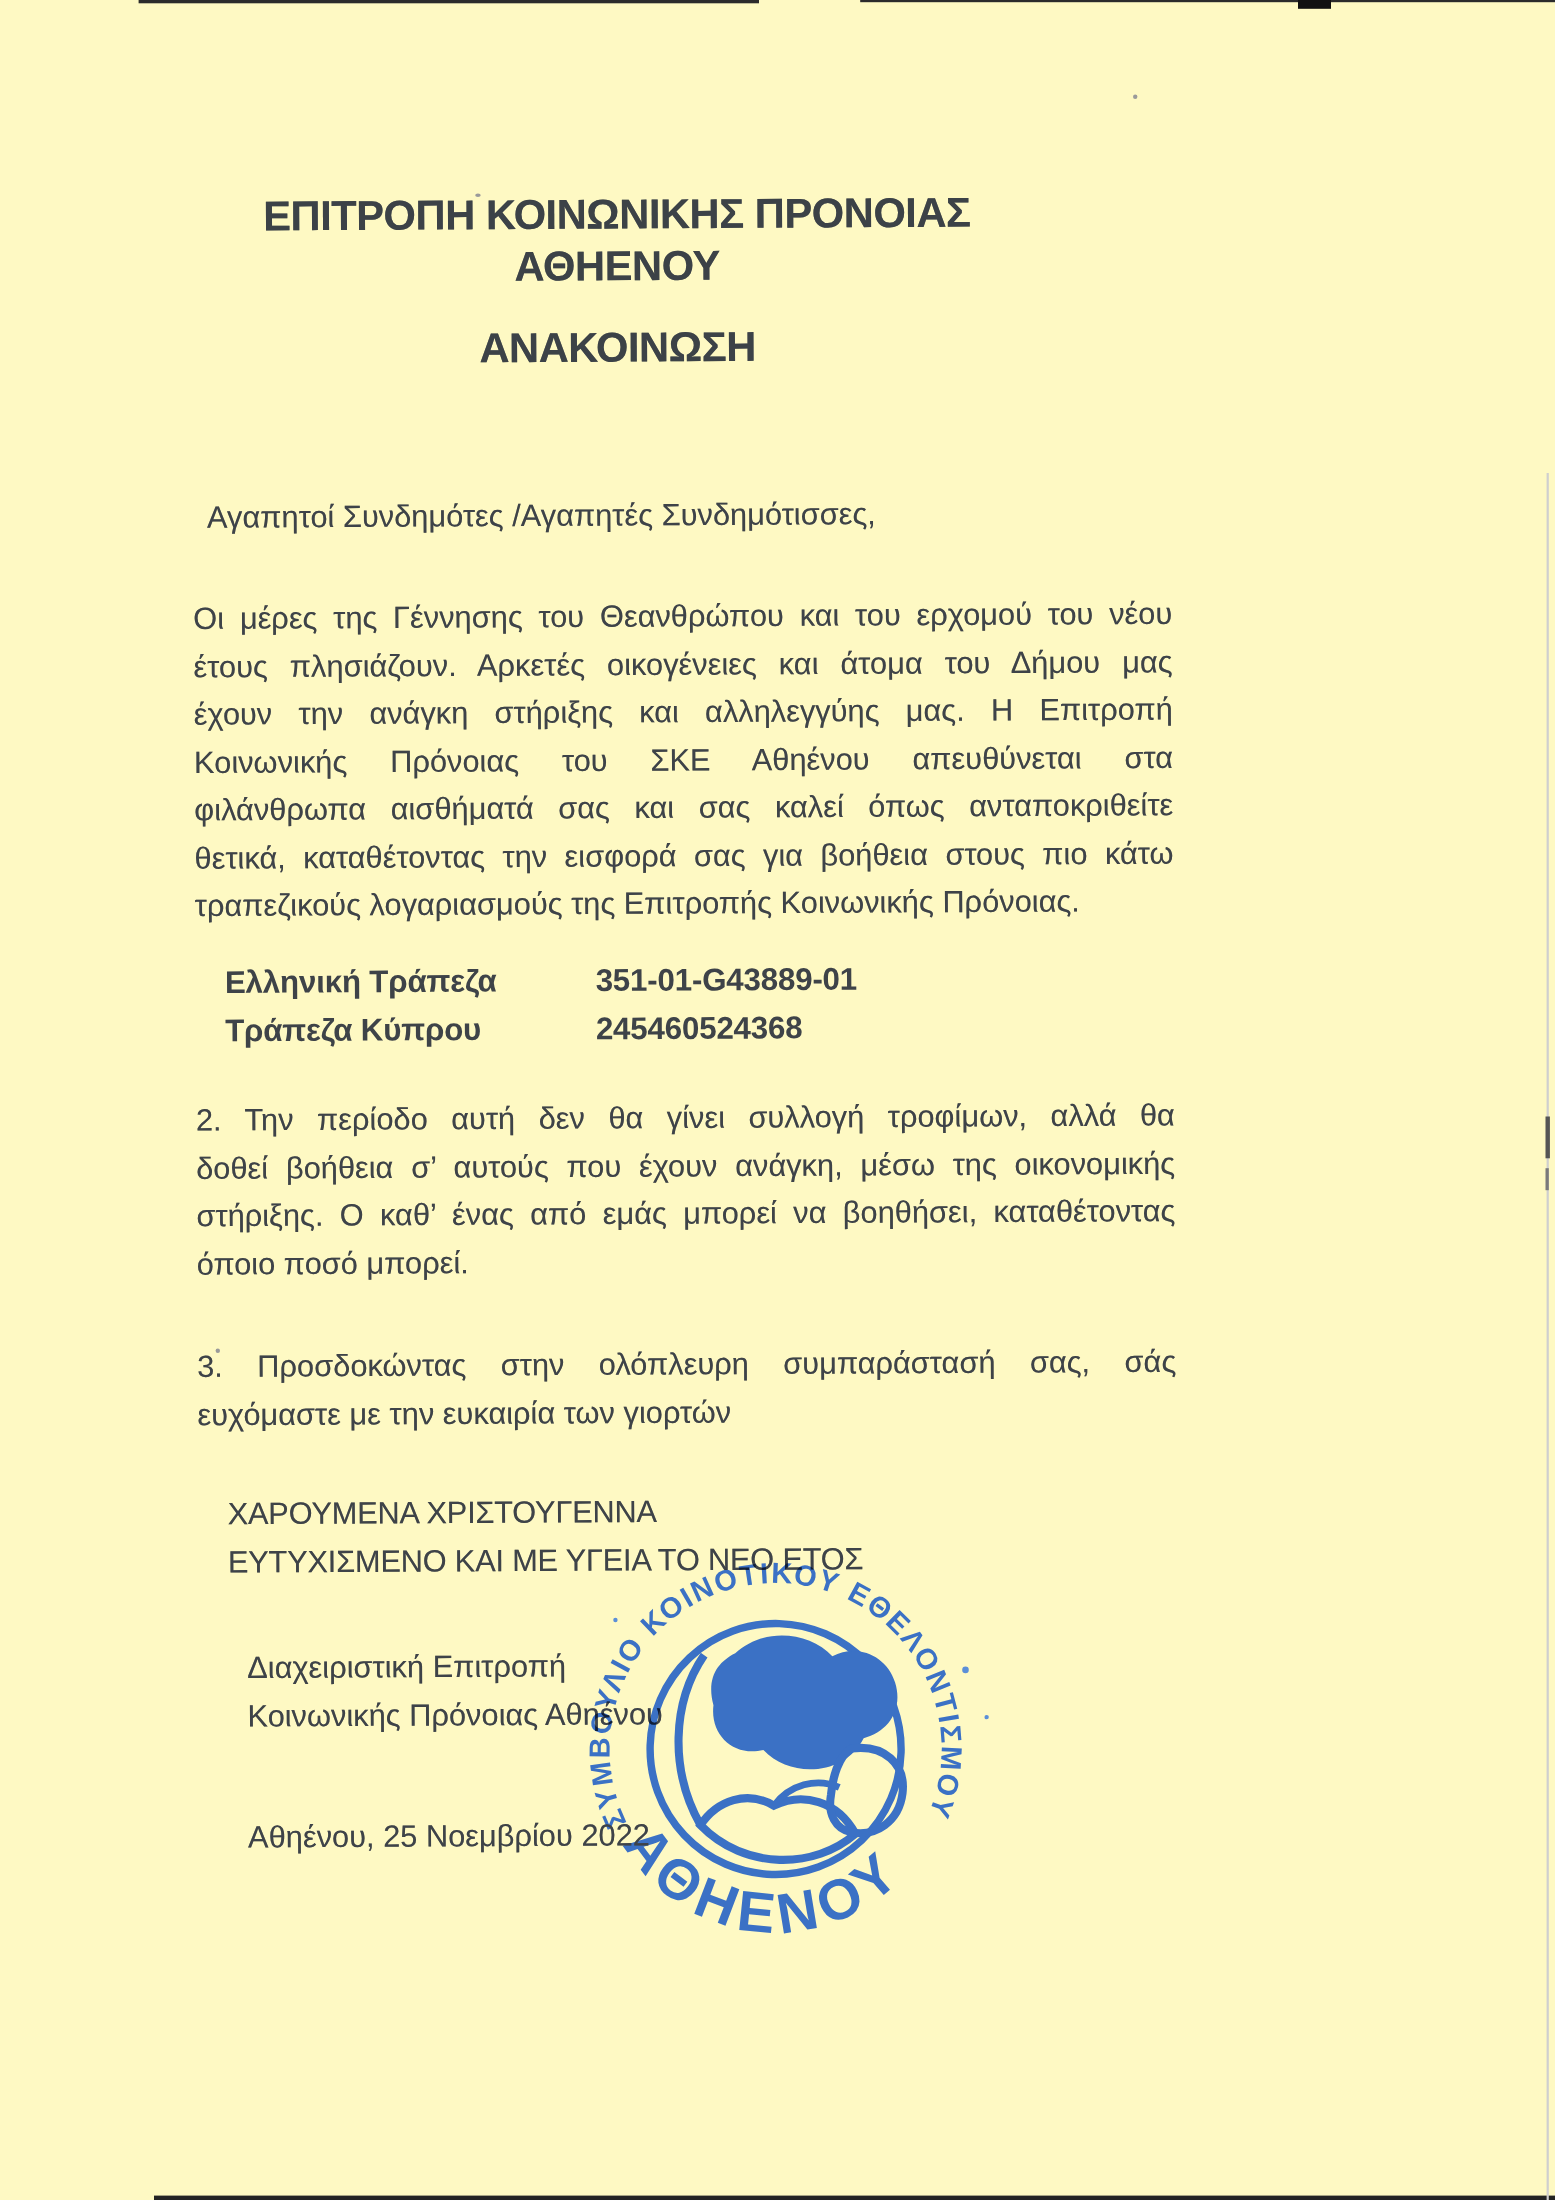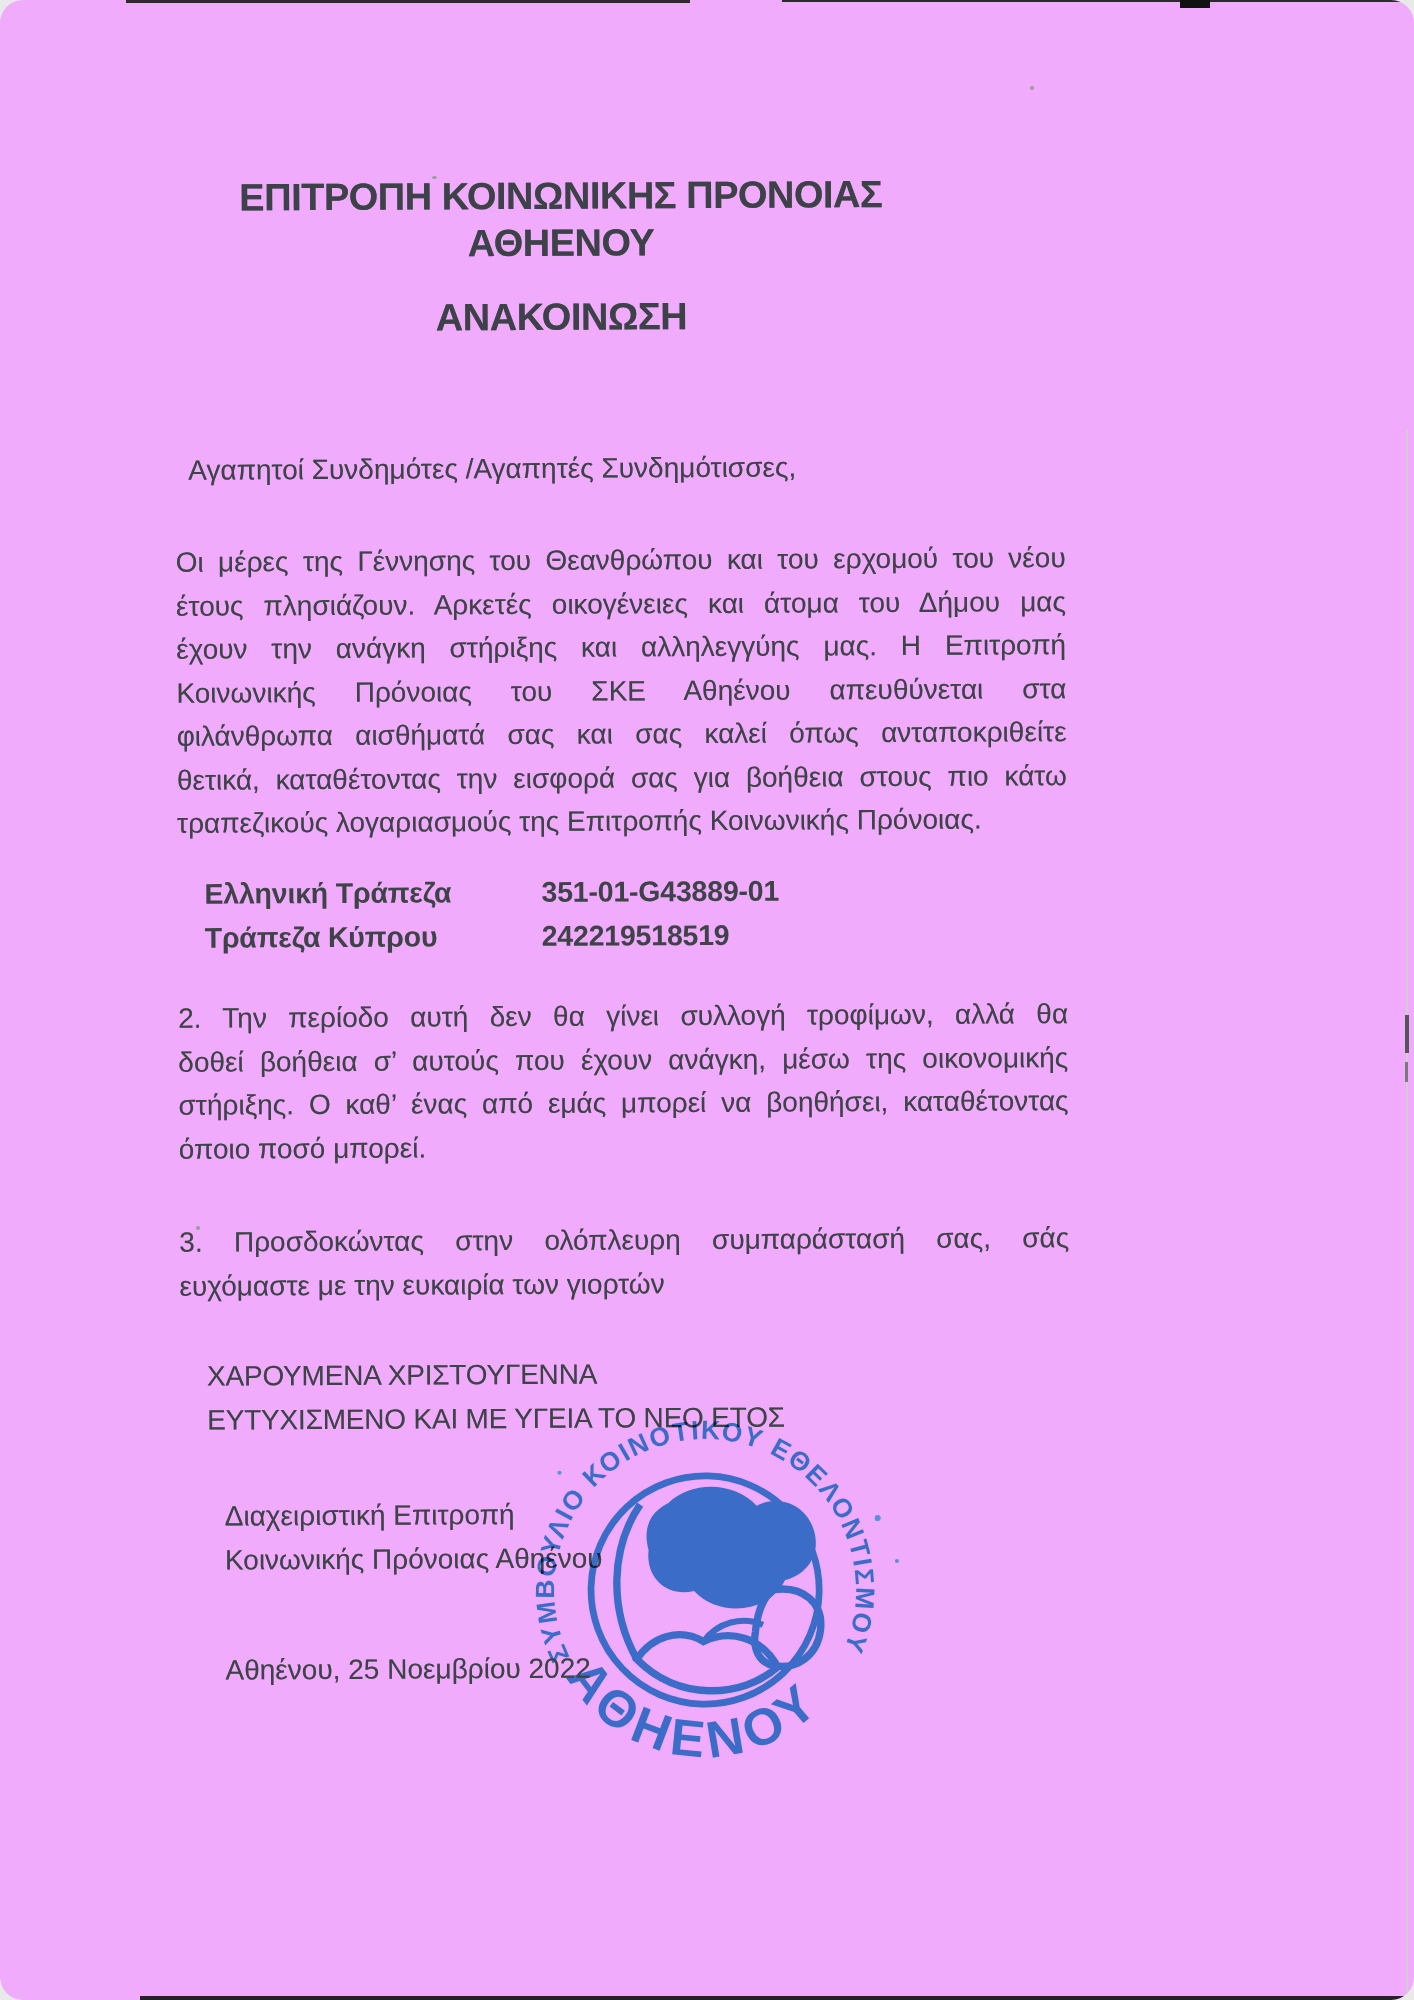--- a/index.html
+++ b/index.html
@@ -1,21 +1,20 @@
 <!DOCTYPE html>
 <html><head>
 <meta charset="utf-8">
 <style>
   html,body{margin:0;padding:0;background:#e9e9e9;}
   .page{
-    position:relative;width:1414px;height:2000px;background:#f0abfc;
+    position:relative;width:1414px;height:2000px;background:#fef9c3;
     overflow:hidden;margin:0 auto;
     font-family:"Liberation Sans","DejaVu Sans",sans-serif;
     color:#3e4348;
-    border-radius:23px;
   }
   .content{position:absolute;left:0;top:0;width:100%;height:100%;transform:rotate(-0.3deg);}
   .title{
     position:absolute;left:150px;top:172px;width:830px;text-align:center;
     font-weight:bold;font-size:38px;line-height:1.24;letter-spacing:-0.5px;color:#3c4247;
     text-shadow:0 0 0.6px rgba(60,66,71,.55);
   }
   .heading{
     position:absolute;left:150px;top:295px;width:830px;text-align:center;
     font-weight:bold;font-size:38px;letter-spacing:-0.5px;color:#3c4247;
@@ -75,21 +74,21 @@
       <div class="jline">φιλάνθρωπα αισθήματά σας και σας καλεί όπως ανταποκριθείτε</div>
       <div class="jline">θετικά, καταθέτοντας την εισφορά σας για βοήθεια στους πιο κάτω</div>
       <div class="jline last">τραπεζικούς λογαριασμούς της Επιτροπής Κοινωνικής Πρόνοιας.</div>
     </div>
 
     <div class="banks">
       <div>
         <span class="bank-name">Ελληνική Τράπεζα</span><span>351-01-G43889-01</span>
       </div>
       <div>
-        <span class="bank-name">Τράπεζα Κύπρου</span><span>242219518519</span>
+        <span class="bank-name">Τράπεζα Κύπρου</span><span>245460524368</span>
       </div>
     </div>
 
     <div class="bodytext para para2">
       <div class="jline">2. Την περίοδο αυτή δεν θα γίνει συλλογή τροφίμων, αλλά θα</div>
       <div class="jline">δοθεί βοήθεια σ’ αυτούς που έχουν ανάγκη, μέσω της οικονομικής</div>
       <div class="jline">στήριξης. Ο καθ’ ένας από εμάς μπορεί να βοηθήσει, καταθέτοντας</div>
       <div class="jline last">όποιο ποσό μπορεί.</div>
     </div>
 

